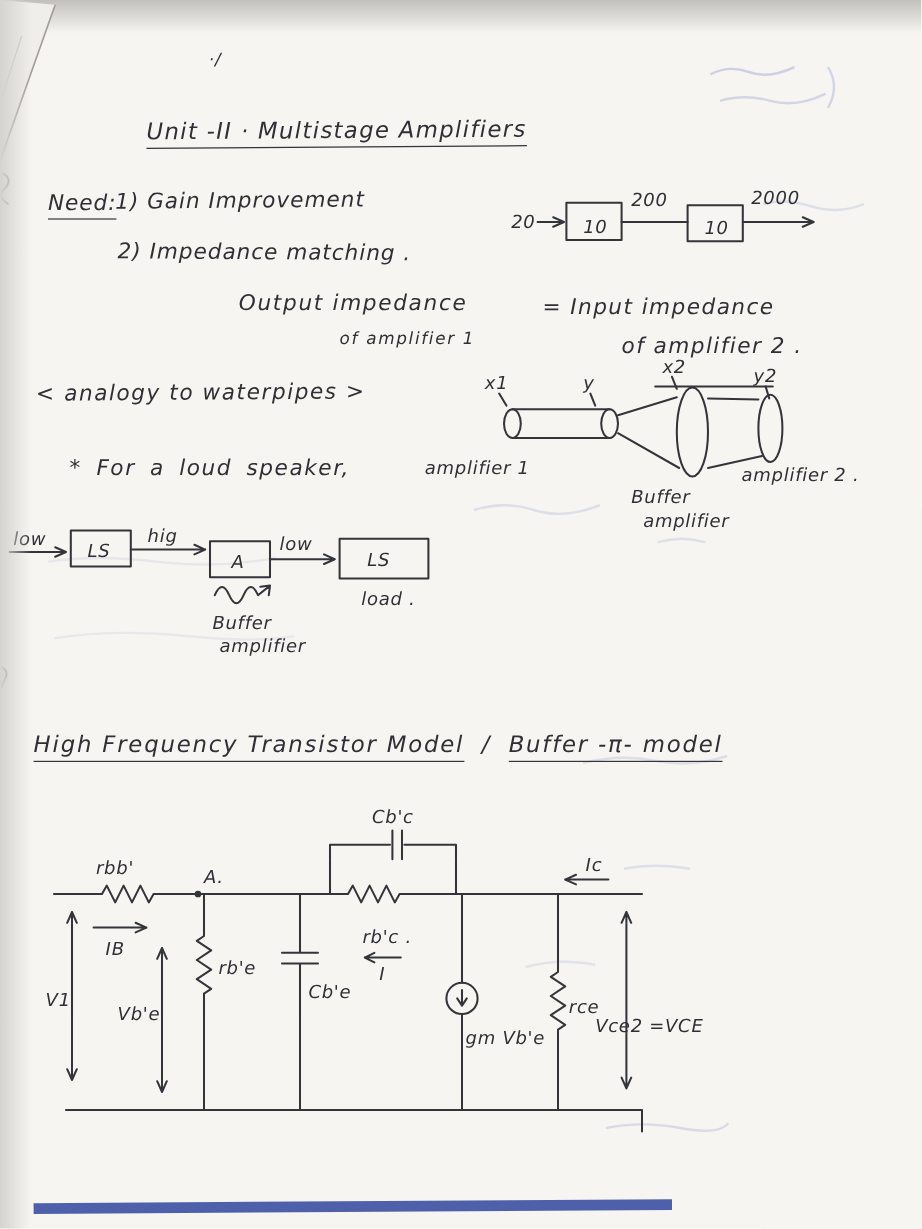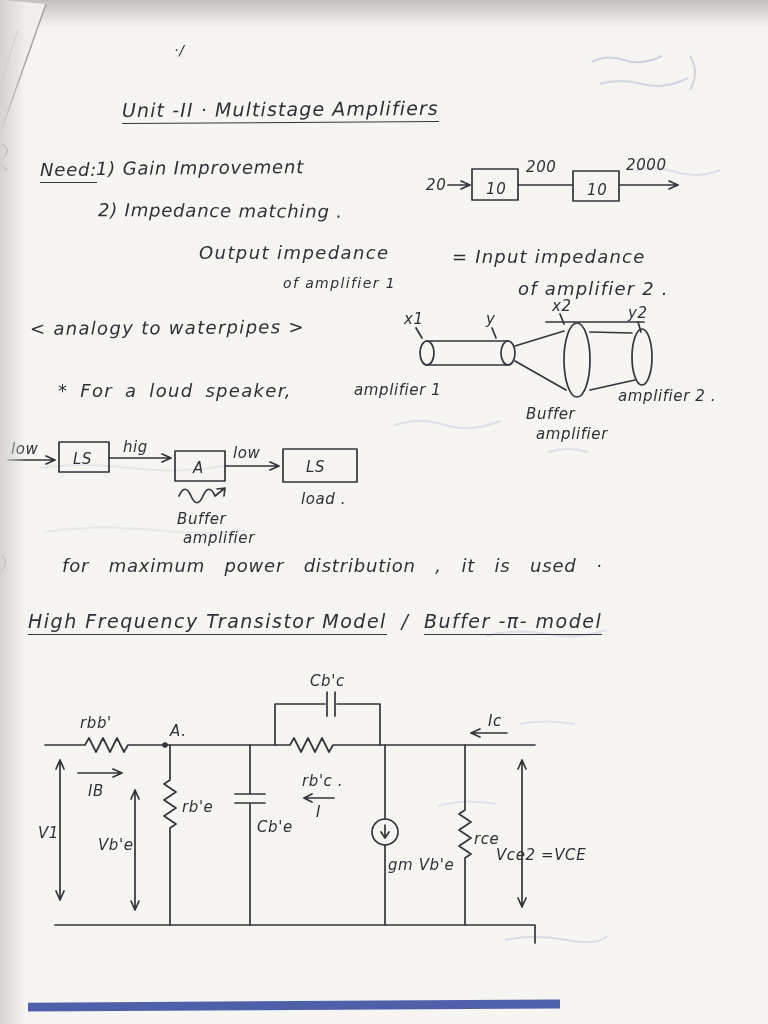--- a/index.html
+++ b/index.html
@@ -75,21 +75,20 @@
   <div class="hw" style="left:98px;top:200px;font-size:18px;transform:rotate(.4deg);">2) Impedance matching .</div>
 
   <div class="hw" style="left:199px;top:242px;font-size:18px;letter-spacing:1.4px;">Output impedance</div>
   <div class="hw" style="left:283px;top:275px;font-size:14px;letter-spacing:1.4px;">of amplifier 1</div>
   <div class="hw" style="left:452px;top:246px;font-size:18px;letter-spacing:1.2px;">= Input impedance</div>
   <div class="hw" style="left:518px;top:278px;font-size:18px;letter-spacing:1.2px;">of amplifier 2 .</div>
 
   <div class="hw" style="left:30px;top:317px;font-size:18px;letter-spacing:1.3px;transform:rotate(-.4deg);">&lt; analogy to waterpipes &gt;</div>
   <div class="hw" style="left:30px;top:380px;font-size:18px;letter-spacing:1.3px;word-spacing:5px;margin-left:28px;">* For a loud speaker,</div>
 
-  <div class="hw" style="left:62px;top:555px;font-size:18px;word-spacing:13px;">for maximum power distribution , it is used ·</div>
 
   <div class="hw" style="left:28px;top:610px;font-size:19px;letter-spacing:1.5px;">
     <span class="ul">High Frequency Transistor Model</span>
     <span style="padding:0 7px;">/</span>
     <span class="ul">Buffer -π- model</span>
   </div>
 
   <svg class="diagram" style="left:420px;top:158px;width:280px;height:64px" viewBox="0 0 280 64">
     <path d="M28,27 H50 M50,27 l-9,-4 M50,27 l-9,4"></path>
     <rect x="52" y="11" width="46" height="31"></rect>

